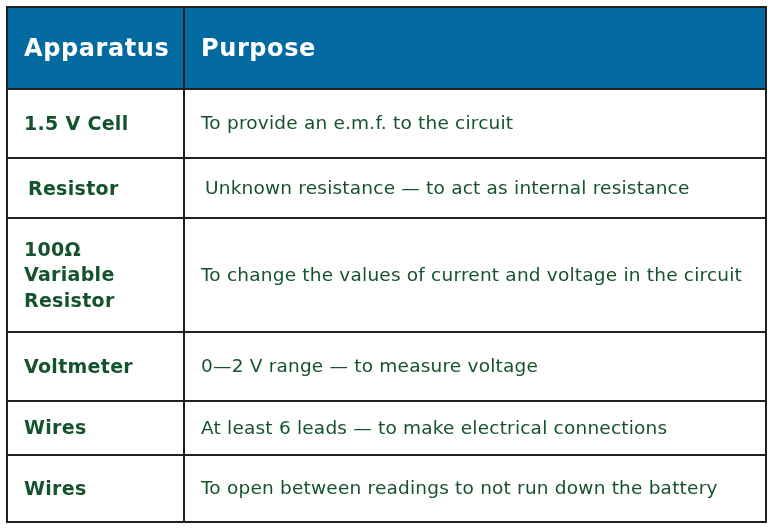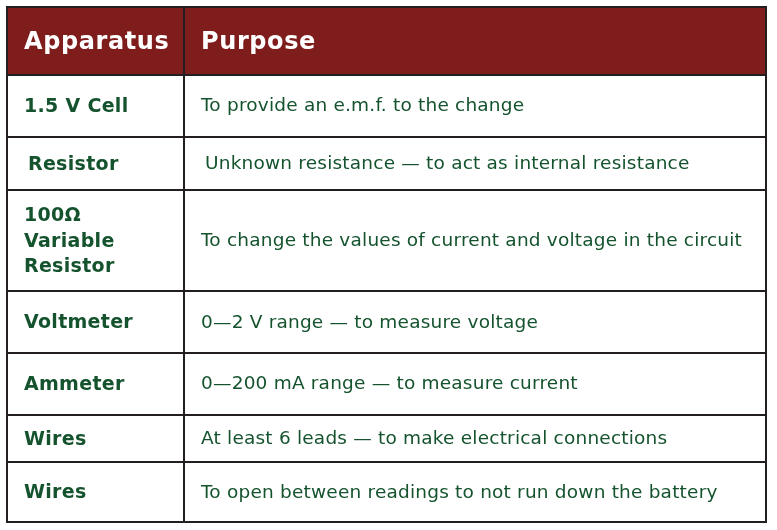--- a/index.html
+++ b/index.html
@@ -37,23 +37,23 @@
   table.apparatus-table td,
   table.apparatus-table th {
     border: 2px solid #231f20;
     box-sizing: border-box;
     vertical-align: middle;
     text-align: left;
   }
 
   
   thead th {
-    background: #7f1d1d;
+    background: #0369a1;
     color: #ffffff;
-    height: 68px;
+    height: 82px;
     padding: 0 16px;
     font-weight: bold;
     font-size: 24px;
     letter-spacing: 0.6px;
     font-family: "DejaVu Sans", sans-serif;
   }
 
   
   tbody td {
     padding: 8px 16px;
@@ -94,37 +94,33 @@
     </colgroup>
     <thead>
       <tr>
         <th>Apparatus</th>
         <th>Purpose</th>
       </tr>
     </thead>
     <tbody>
       <tr class="row-0">
         <td class="cell-apparatus">1.5 V Cell</td>
-        <td class="cell-purpose">To provide an e.m.f. to the change</td>
+        <td class="cell-purpose">To provide an e.m.f. to the circuit</td>
       </tr>
       <tr class="row-1">
         <td class="cell-apparatus">Resistor</td>
         <td class="cell-purpose">Unknown resistance — to act as internal resistance</td>
       </tr>
       <tr class="row-2">
         <td class="cell-apparatus">100Ω Variable Resistor</td>
         <td class="cell-purpose">To change the values of current and voltage in the circuit</td>
       </tr>
       <tr class="row-3">
         <td class="cell-apparatus">Voltmeter</td>
         <td class="cell-purpose">0—2 V range — to measure voltage</td>
-      </tr>
-      <tr class="row-4">
-        <td class="cell-apparatus">Ammeter</td>
-        <td class="cell-purpose">0—200 mA range — to measure current</td>
       </tr>
       <tr class="row-5">
         <td class="cell-apparatus">Wires</td>
         <td class="cell-purpose">At least 6 leads — to make electrical connections</td>
       </tr>
       <tr class="row-6">
         <td class="cell-apparatus">Wires</td>
         <td class="cell-purpose">To open between readings to not run down the battery</td>
       </tr>
     </tbody>

